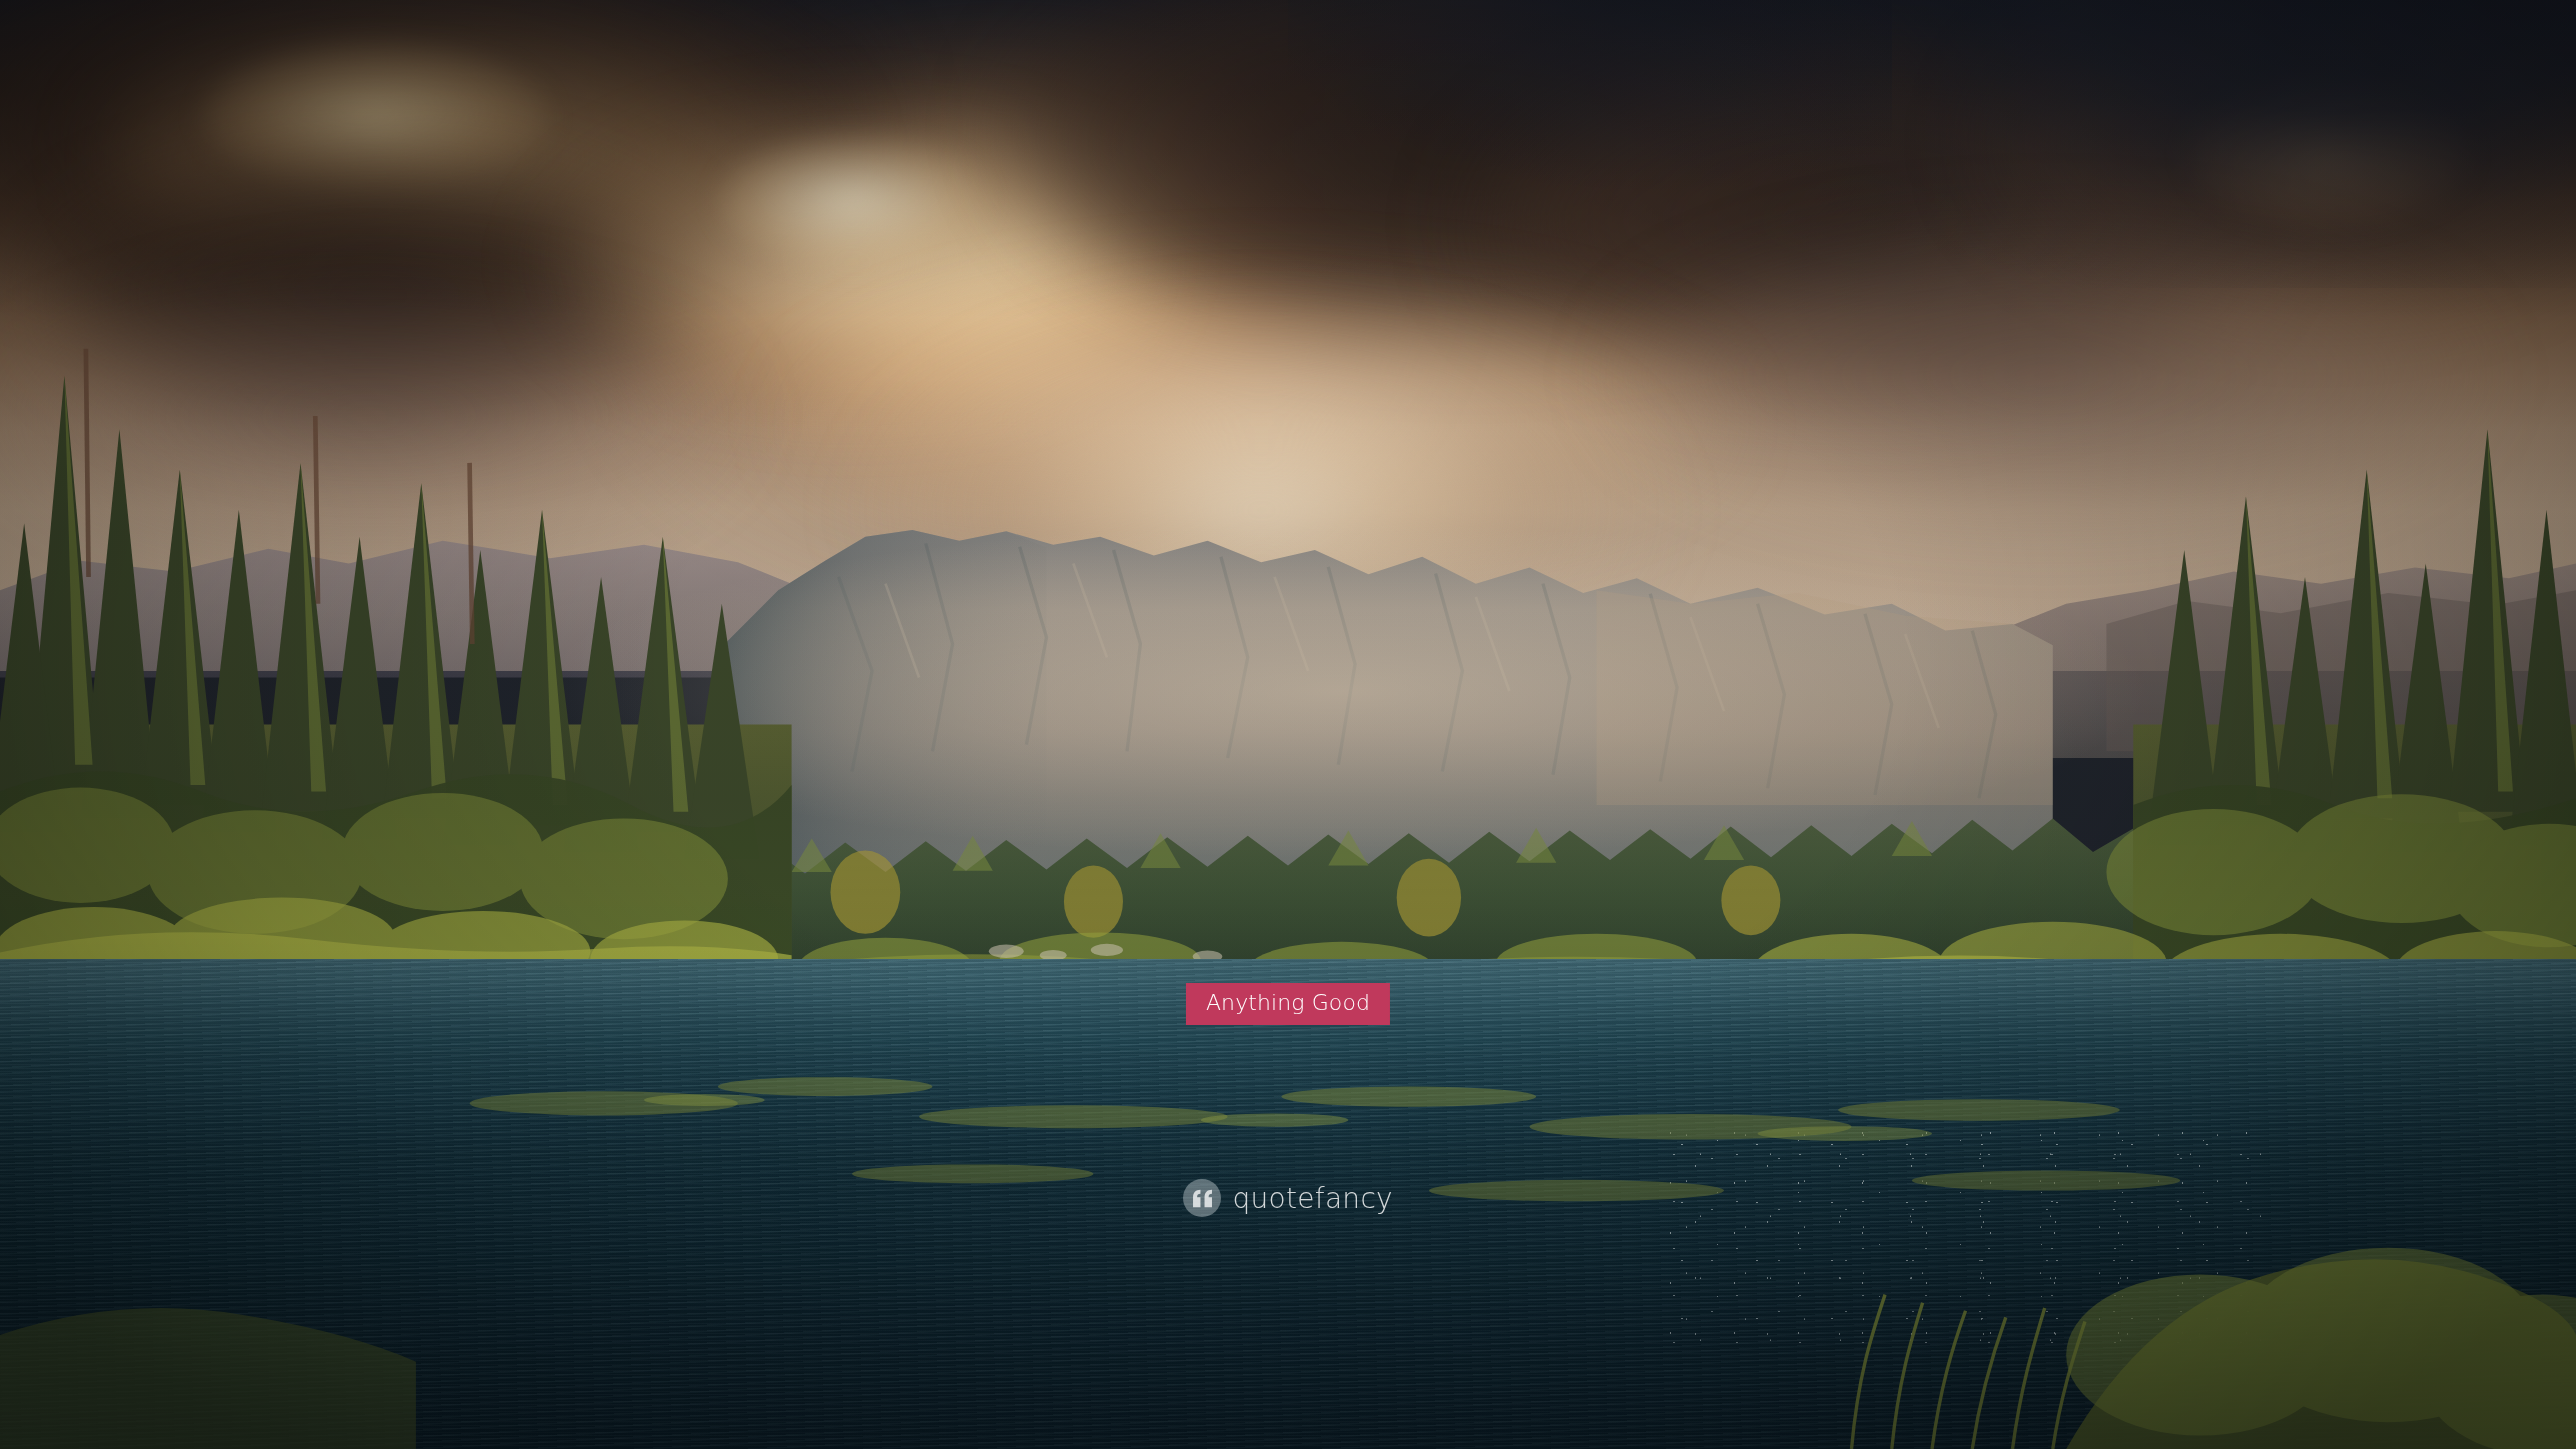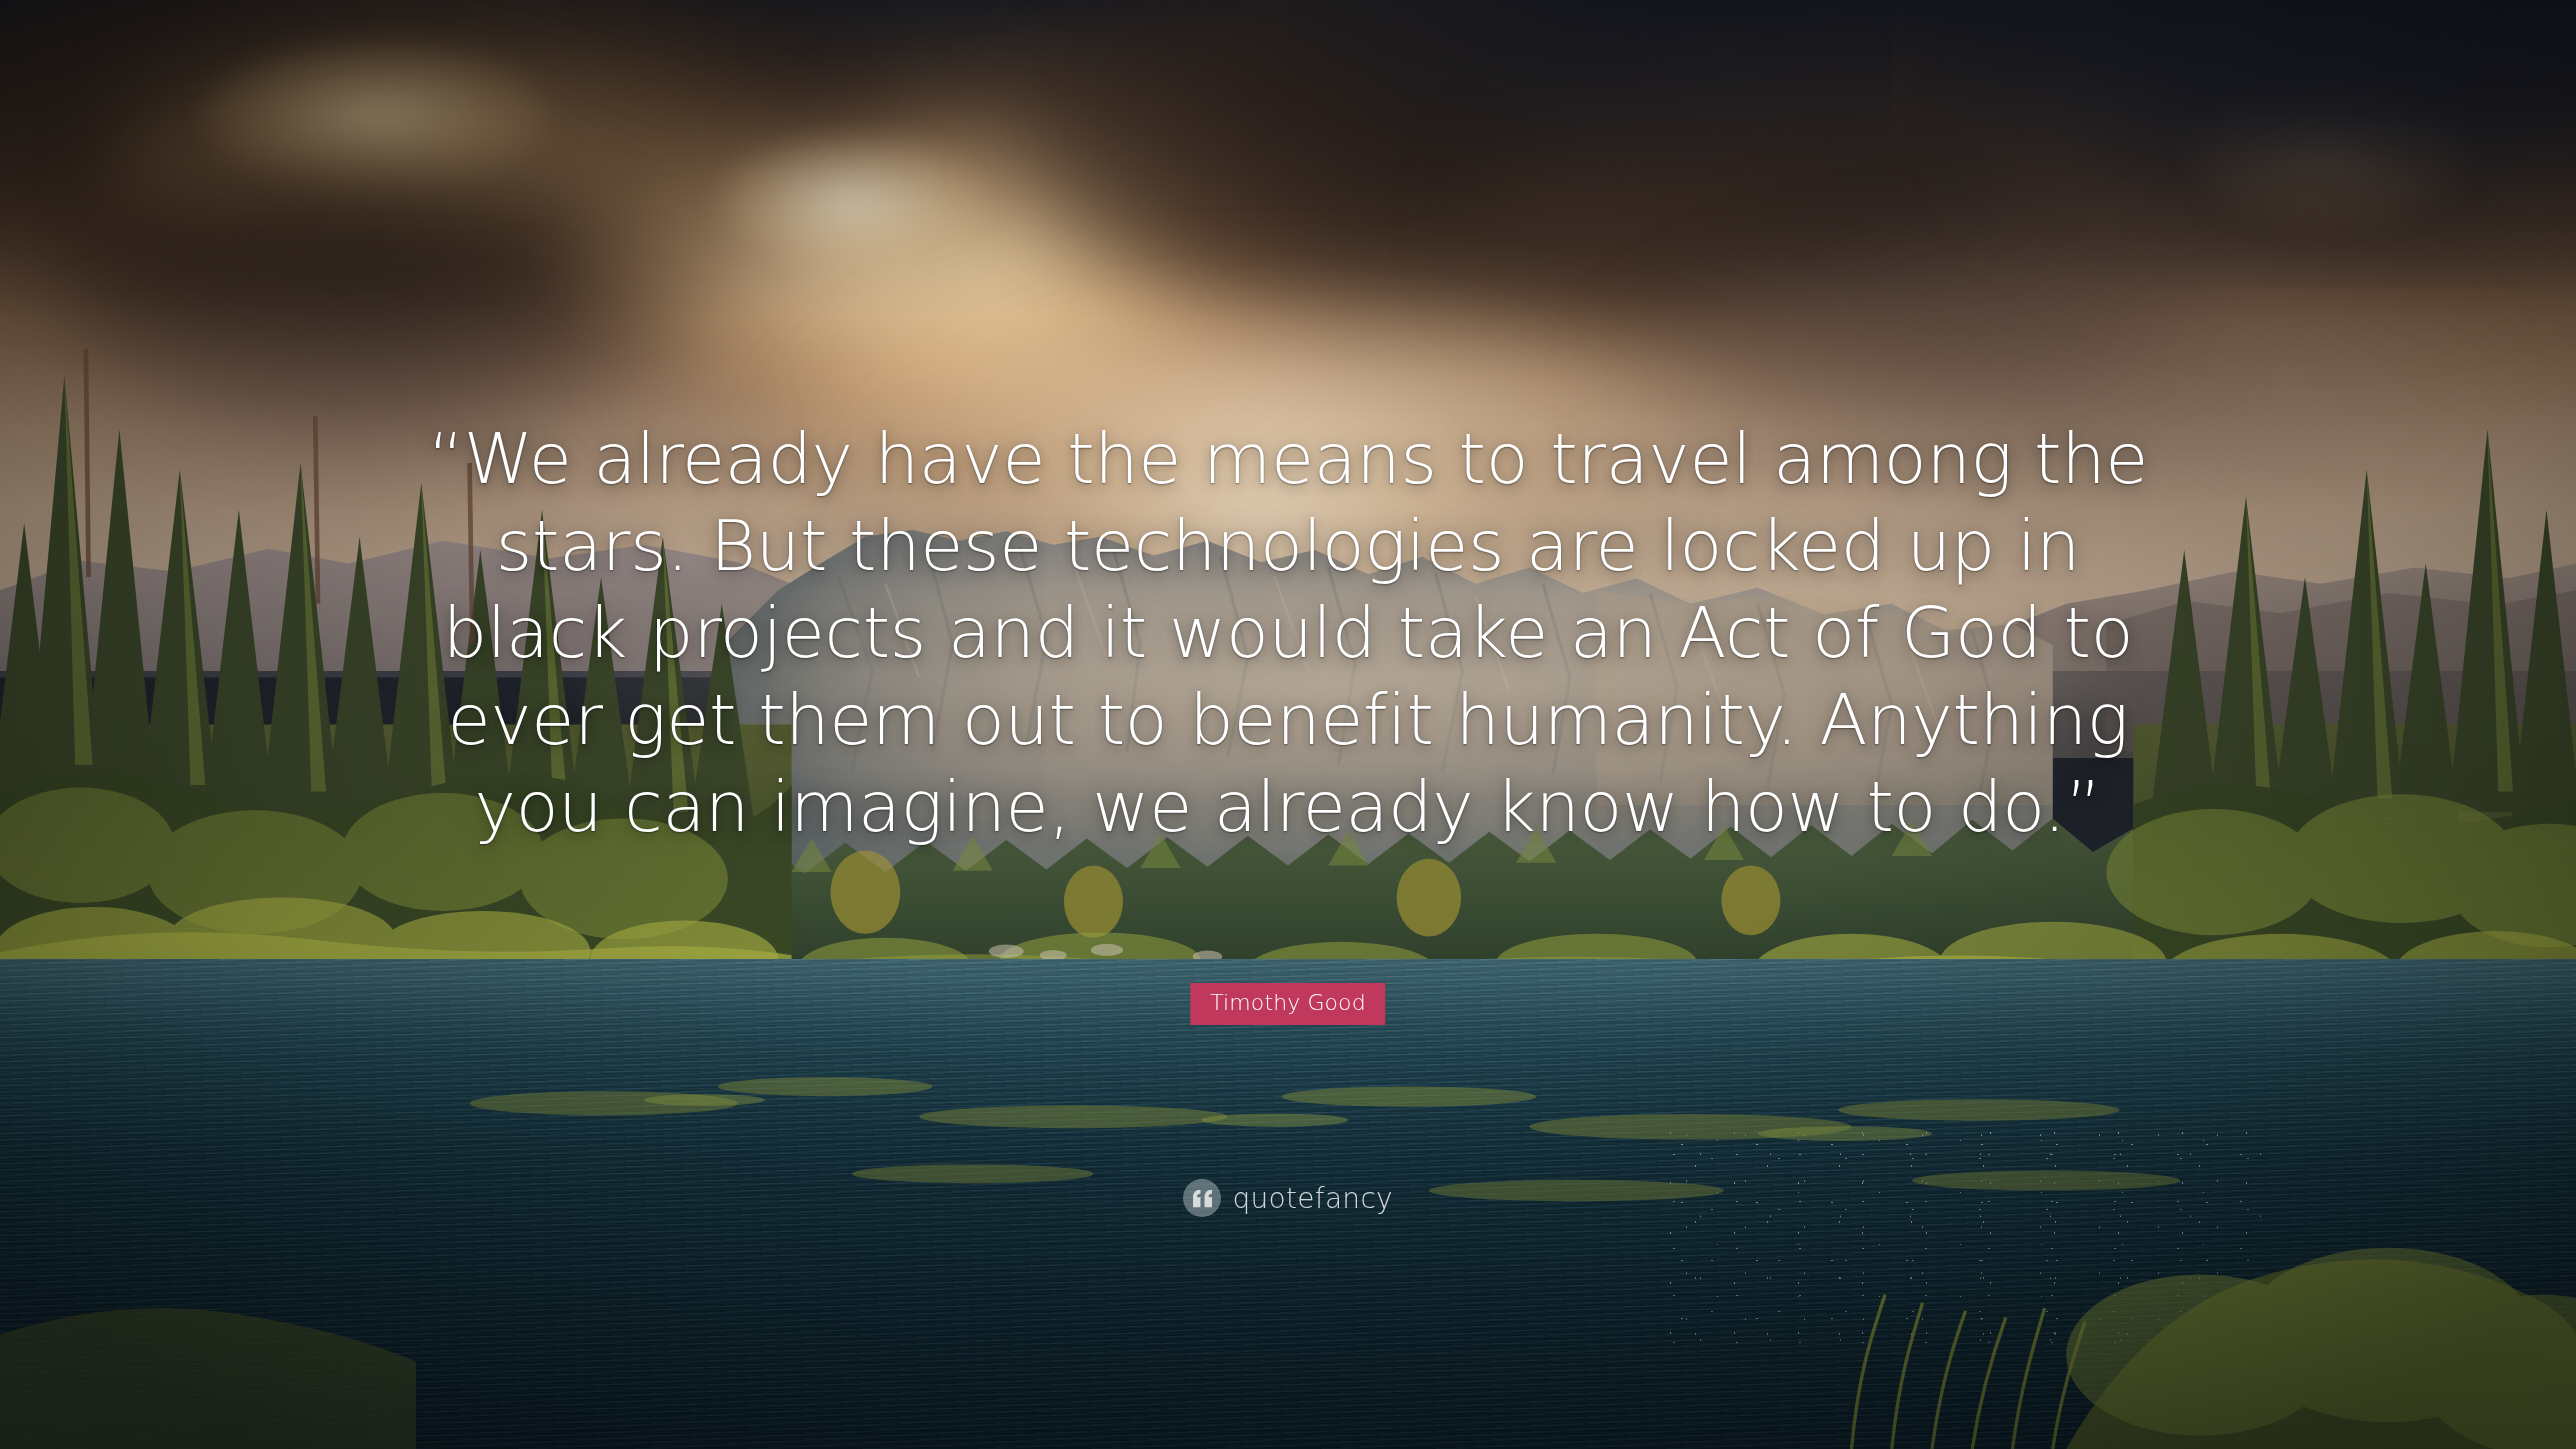--- a/index.html
+++ b/index.html
@@ -480,26 +480,23 @@
       <ellipse cx="3790" cy="620" rx="180" ry="120"></ellipse>
     </g>
 
     <path d="M0,560 Q180,500 360,530 Q520,556 620,600 L620,730 L0,730 Z" fill="#4e5c2c" opacity=".70"></path>
   </svg>
 
   <div class="textscrim"></div>
   <div class="grade"></div>
   <div class="vignette"></div>
 
-  <div class="quote-wrap">
-    <div class="quote-text">“We already have the means to travel among the stars. But these technologies are locked up in black projects and it would take an Act of God to ever get them out to benefit humanity. Anything you can imagine, we already know how to do.”</div>
-  </div>
 
   <div class="author-row">
-    <span class="author-badge">Timothy Good</span>
+    <span class="author-badge">Anything Good</span>
   </div>
 
   <div class="watermark">
     <span class="wm-logo">
       <svg width="23" height="19" viewBox="0 0 34 28" aria-hidden="true">
         <path d="M3 27 L3 12 C3 5 7 1 14 1 L14 7 C10.5 7 9 8.5 9 12 L14 12 L14 27 Z" fill="#ffffff" opacity=".92"></path>
         <path d="M20 27 L20 12 C20 5 24 1 31 1 L31 7 C27.5 7 26 8.5 26 12 L31 12 L31 27 Z" fill="#ffffff" opacity=".92"></path>
       </svg>
     </span>
     <span class="wm-text">quotefancy</span>

